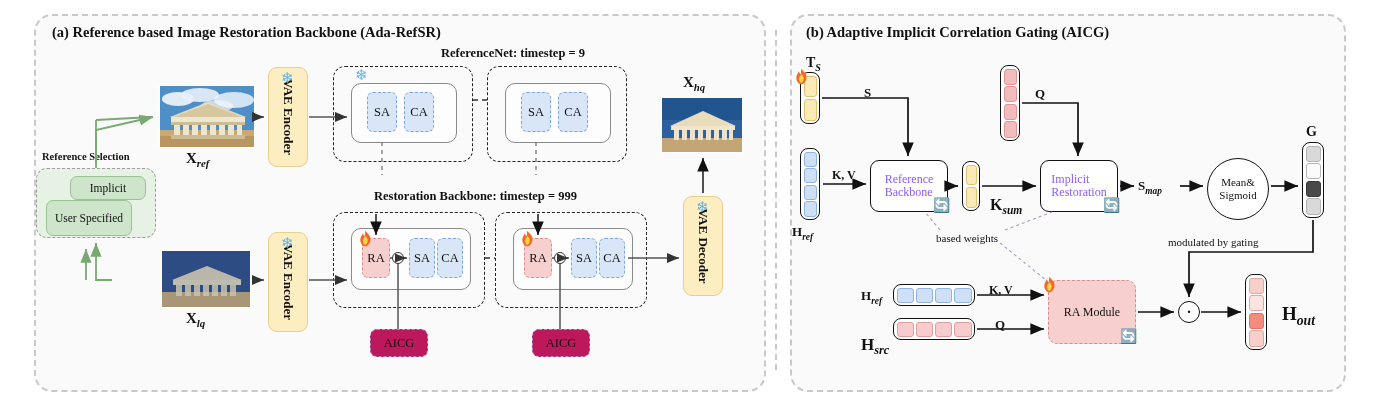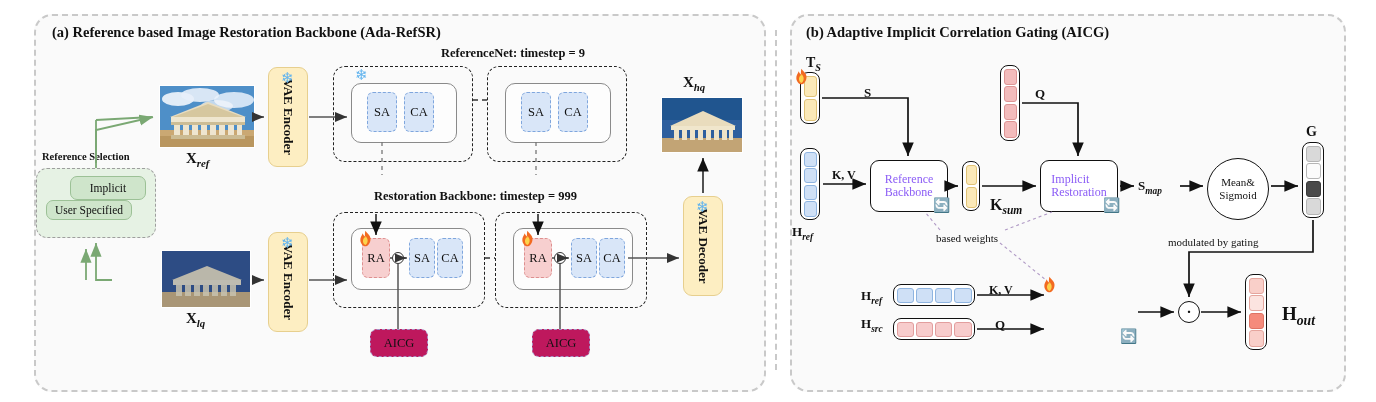--- a/index.html
+++ b/index.html
@@ -65,21 +65,21 @@
   <div class="panel" id="panel-a"></div>
   <div class="panel" id="panel-b"></div>
   <div class="divider"></div>
 
   <div class="ptitle" style="left:52px;top:24px;">(a) Reference based Image Restoration Backbone (Ada-RefSR)</div>
   <div class="ptitle" style="left:806px;top:24px;">(b) Adaptive Implicit Correlation Gating (AICG)</div>
 
   <div class="lbl bold" style="left:42px;top:151px;font-size:10.5px;">Reference Selection</div>
   <div class="refsel" style="left:36px;top:168px;width:120px;height:70px;"></div>
   <div class="box greenbox" style="left:70px;top:176px;width:76px;height:24px;">Implicit</div>
-  <div class="box greenbox" style="left:46px;top:200px;width:86px;height:20px;">User Specified</div>
+  <div class="box greenbox" style="left:46px;top:200px;width:86px;height:36px;">User Specified</div>
 
   <div class="imgbox" style="left:159px;top:85px;width:96px;height:63px;">
     <svg width="96" height="63" viewBox="0 0 96 63">
       <rect width="96" height="63" fill="#4e8fc8"></rect>
       <ellipse cx="18" cy="13" rx="16" ry="7" fill="#eef4fb" opacity=".92"></ellipse>
       <ellipse cx="40" cy="9" rx="19" ry="7" fill="#e8f0fa" opacity=".9"></ellipse>
       <ellipse cx="74" cy="14" rx="20" ry="8" fill="#eaf2fb" opacity=".85"></ellipse>
       <ellipse cx="57" cy="20" rx="16" ry="6" fill="#f3f7fc" opacity=".7"></ellipse>
       <rect x="0" y="44" width="96" height="19" fill="#caa873"></rect>
       <rect x="0" y="50" width="96" height="13" fill="#b9965f"></rect>
@@ -276,31 +276,34 @@
   <div class="lbl" style="left:1168px;top:236px;font-size:11px;">modulated by gating</div>
 
   <div class="lbl bold" style="left:861px;top:288px;font-size:13px;"><span>H</span><sub class="it">ref</sub></div>
   <div class="vec vech" style="left:893px;top:284px;width:82px;height:22px;">
     <div class="cell" style="background:#cfe0f6;border:1px solid #8fb4e0;"></div>
     <div class="cell" style="background:#cfe0f6;border:1px solid #8fb4e0;"></div>
     <div class="cell" style="background:#cfe0f6;border:1px solid #8fb4e0;"></div>
     <div class="cell" style="background:#cfe0f6;border:1px solid #8fb4e0;"></div>
   </div>
 
-  <div class="lbl bold" style="left:861px;top:316px;font-size:13px;"><span>H</span><sub class="it">src</sub></div>
+  <div class="lbl bold" style="left:861px;top:335px;font-size:17px;"><span>H</span><sub class="it">src</sub></div>
   <div class="vec vech" style="left:893px;top:318px;width:82px;height:22px;">
     <div class="cell" style="background:#f7cccc;border:1px solid #e29e9e;"></div>
     <div class="cell" style="background:#f7cccc;border:1px solid #e29e9e;"></div>
     <div class="cell" style="background:#f7cccc;border:1px solid #e29e9e;"></div>
     <div class="cell" style="background:#f7cccc;border:1px solid #e29e9e;"></div>
   </div>
 
   <div class="lbl bold" style="left:989px;top:283px;font-size:12px;">K, V</div>
   <div class="lbl bold" style="left:995px;top:317px;font-size:13px;">Q</div>
 
+  <div class="box" style="left:1048px;top:280px;width:88px;height:64px;background:#f7cfcf;border:1.7px dashed #d88c8c;border-radius:9px;font-size:12px;color:#111;">
+    <span>RA Module</span>
+  </div>
   <svg class="flame" style="left:1042px;top:276px;" viewBox="0 0 20 24">
     <path d="M10 1 C13 6 18 8 17 14 C16.3 19.5 12.5 23 10 23 C7 23 3 20 2.7 14.5 C2.4 10 5 8 6 4.5 C7 7 8 8.5 9 9 C9.4 6 9 3 10 1Z" fill="#f26a21"></path>
     <path d="M10 8 C12 11 13.5 12.5 13 16 C12.6 19 11 21 10 21 C8.6 21 6.6 19.5 6.4 16 C6.2 13 8 12 8.5 10 C9 11.5 9.5 11.7 10 8Z" fill="#fcd34d"></path>
   </svg>
   <div class="recyc" style="left:1120px;top:330px;">🔄</div>
 
   <div class="circ" style="left:1178px;top:301px;width:22px;height:22px;font-size:15px;font-weight:bold;">·</div>
 
   <div class="vec" style="left:1245px;top:274px;width:22px;height:76px;">
     <div class="cell" style="background:#f9cfc9;border:1px solid #e5a59d;"></div>

